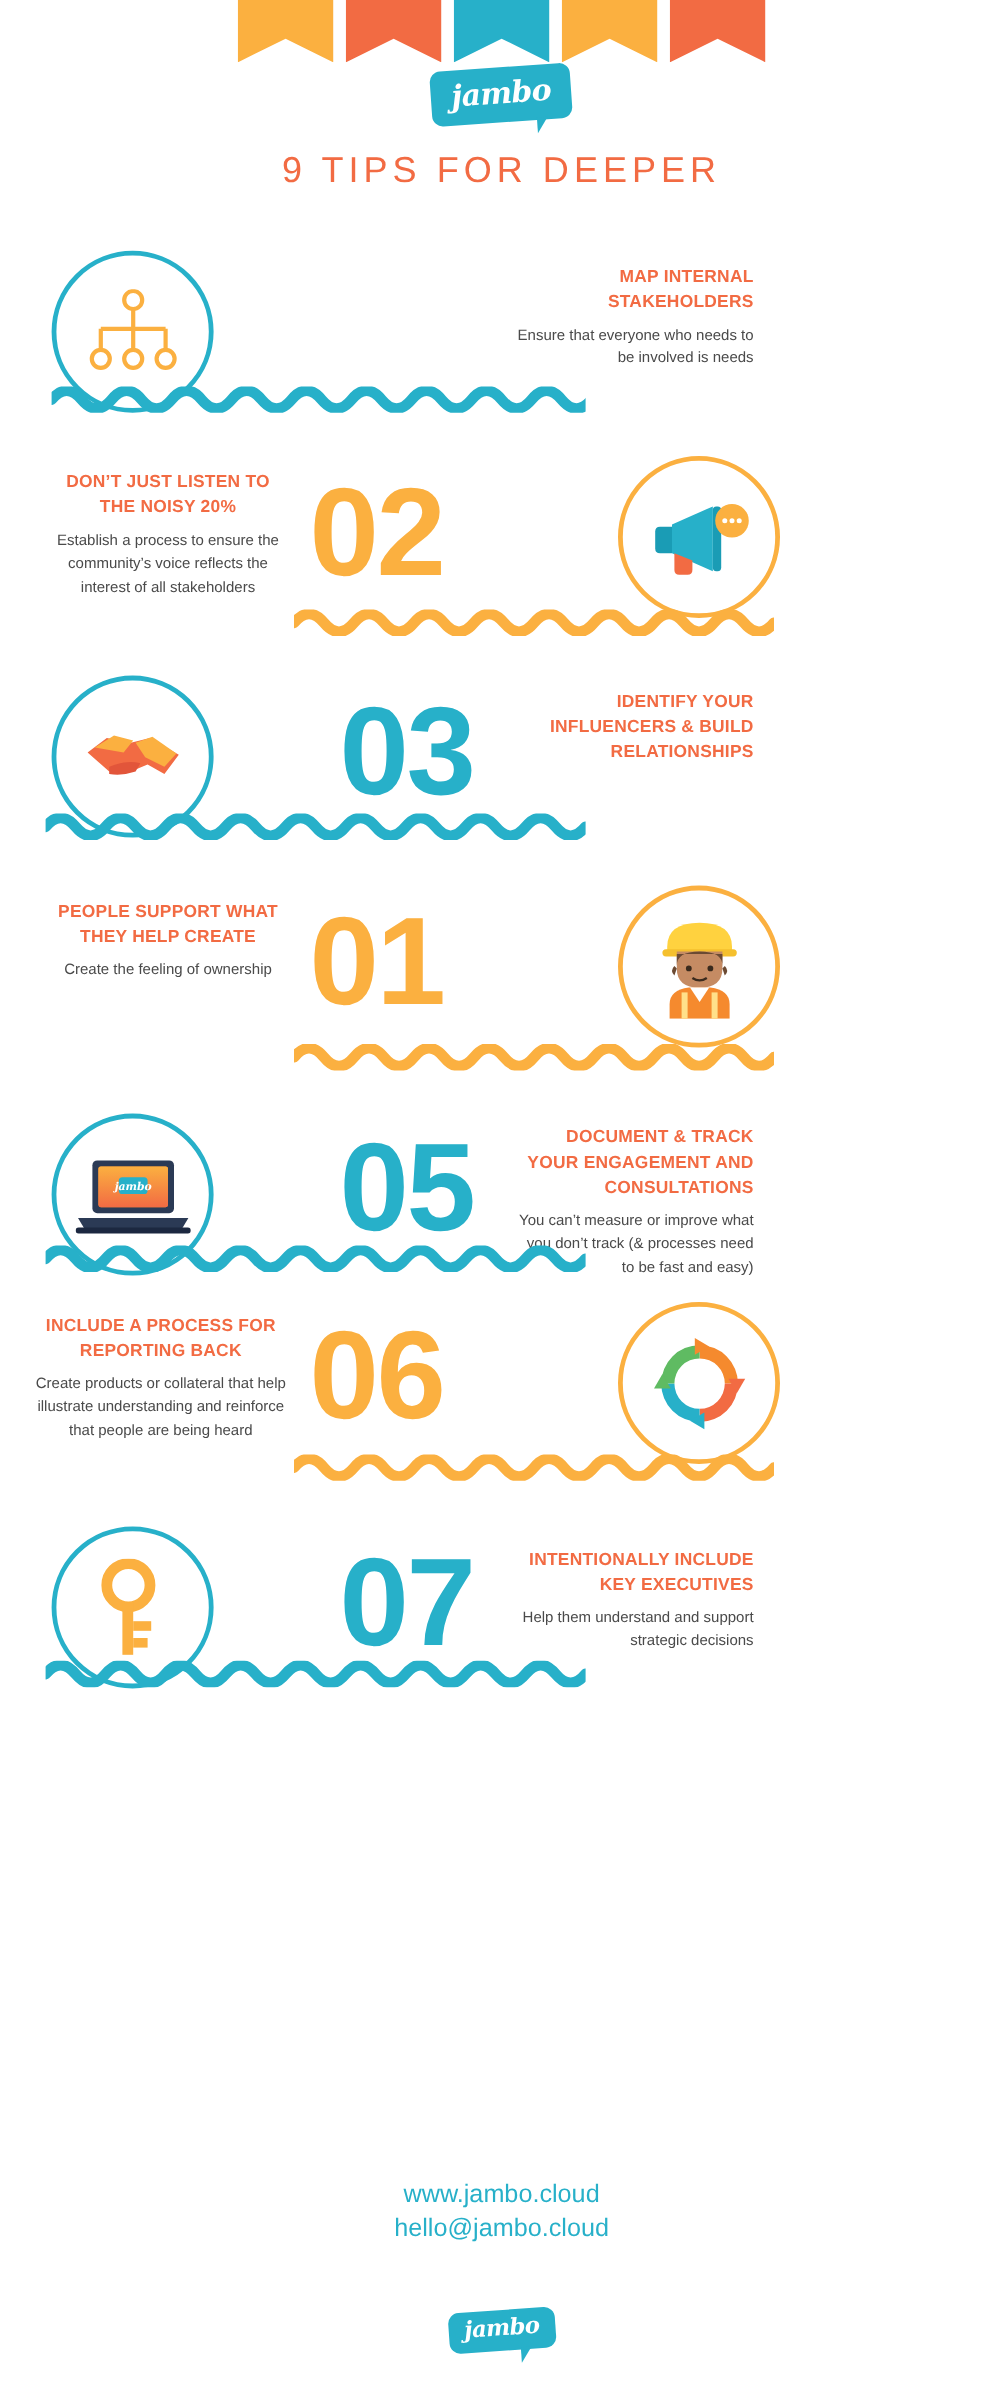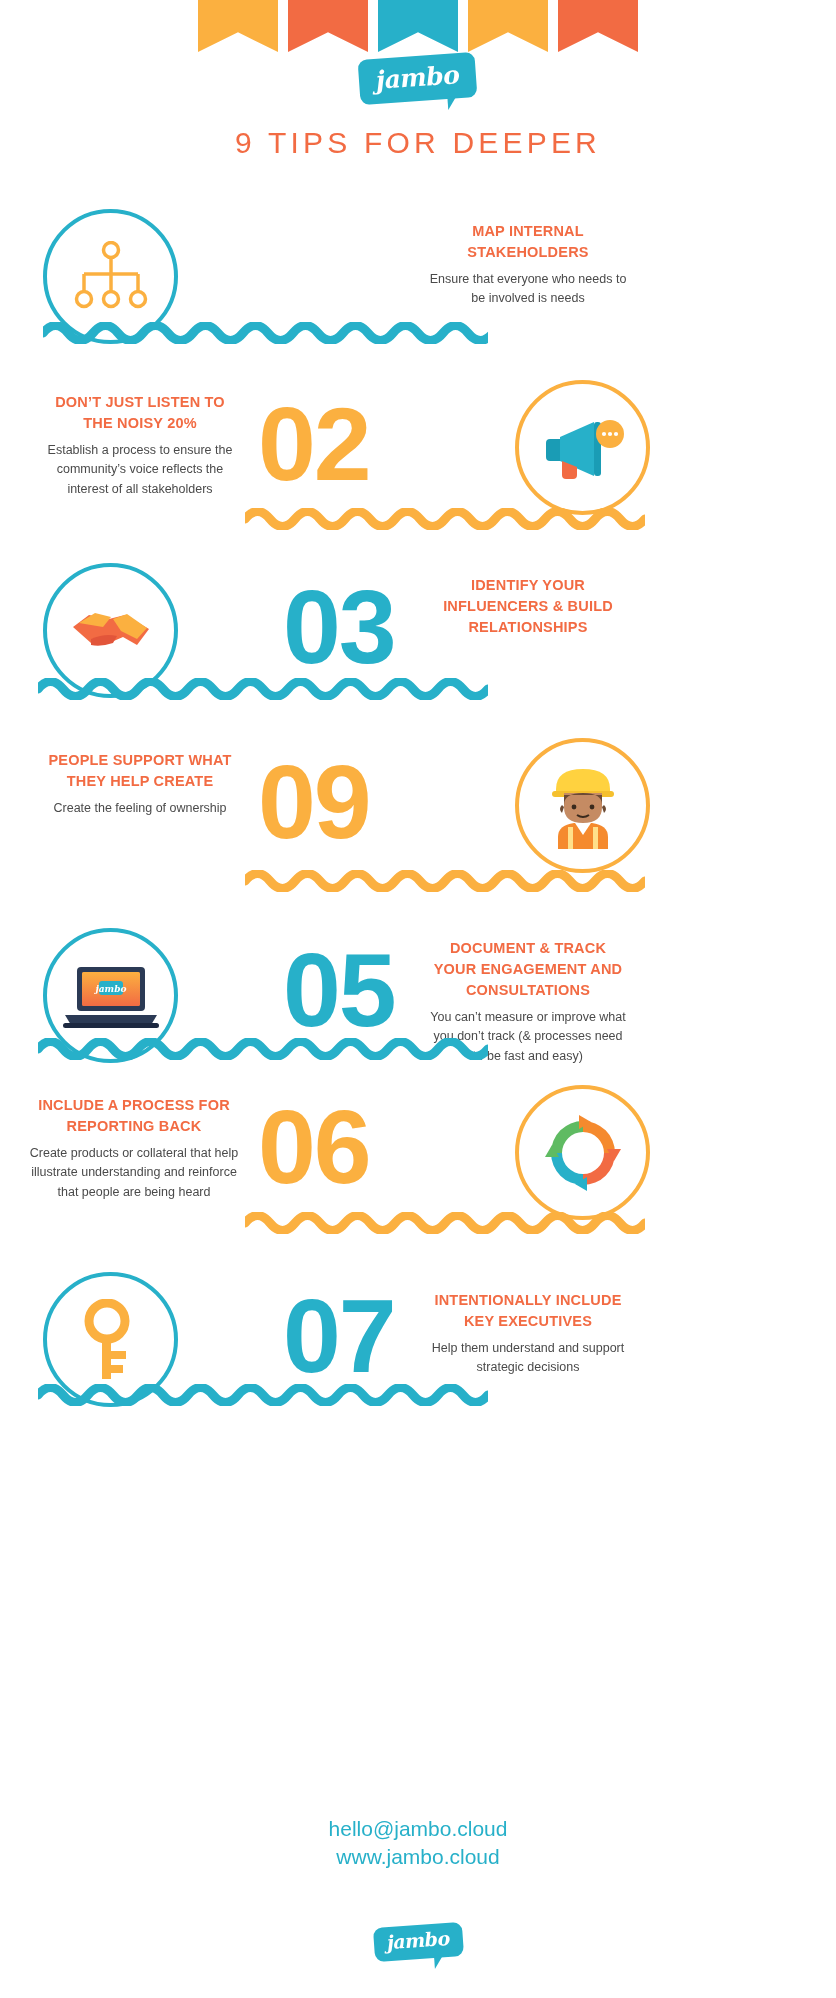--- a/index.html
+++ b/index.html
@@ -60,21 +60,21 @@
   .big-num.teal { color:#27b0c9; }
   .big-num.amber { color:#fbb040; }
 
   .textblock { position:absolute; top:0; width:240px; }
   .tip-head {
     color:#f26b43; font-size:14.5px; font-weight:bold; line-height:1.45;
     letter-spacing:0.2px; text-transform:uppercase; margin-bottom:7px;
   }
   .tip-body { color:#4a4a4a; font-size:12.5px; line-height:1.55; }
   .align-right { text-align:center; }
-  .align-left { text-align:center; }
+  .align-left { text-align:right; }
 
   
   .wave { position:absolute; height:22px; }
 
   
   .footer-links {
     position:absolute; left:0; width:836px; text-align:center;
     color:#27b0c9; font-size:21px; line-height:1.35; font-weight:400;
   }
 
@@ -184,21 +184,21 @@
         <path d="M60 42 Q64 46 60 50 L58 44 Z" fill="#6b4a33"></path>
         <circle cx="30" cy="44" r="2.4" fill="#3a2a1d"></circle>
         <circle cx="48" cy="44" r="2.4" fill="#3a2a1d"></circle>
         <path d="M33 52 Q39 56 45 52" fill="none" stroke="#3a2a1d" stroke-width="2"></path>
         <path d="M14 86 L14 74 Q14 62 30 60 L48 60 Q64 62 64 74 L64 86 Z" fill="#f58a2e"></path>
         <path d="M31 60 L39 72 L47 60 Z" fill="#ffffff"></path>
         <rect x="24" y="64" width="5" height="22" fill="#ffe08a"></rect>
         <rect x="49" y="64" width="5" height="22" fill="#ffe08a"></rect>
       </svg>
     </div>
-    <div class="big-num amber" style="left:258px;top:12px">09</div>
+    <div class="big-num amber" style="left:258px;top:12px">01</div>
     <div class="textblock align-right" style="left:40px;top:12px;width:200px">
       <div class="tip-head">PEOPLE SUPPORT WHAT THEY HELP CREATE</div>
       <div class="tip-body">Create the feeling of ownership</div>
     </div>
   </div>
 </div>
 <svg class="wave" style="left:245px;top:870px;width:400px">
   <path d="M0 11 Q 12.5 -4 25 11 T 50 11 T 75 11 T 100 11 T 125 11 T 150 11 T 175 11 T 200 11 T 225 11 T 250 11 T 275 11 T 300 11 T 325 11 T 350 11 T 375 11 T 400 11" fill="none" stroke="#fbb040" stroke-width="9" stroke-linecap="round"></path>
 </svg>
 
@@ -272,21 +272,21 @@
       <div class="tip-head">INTENTIONALLY INCLUDE KEY EXECUTIVES</div>
       <div class="tip-body">Help them understand and support strategic decisions</div>
     </div>
   </div>
 </div>
 <svg class="wave" style="left:38px;top:1384px;width:450px">
   <path d="M0 11 Q 12.5 -4 25 11 T 50 11 T 75 11 T 100 11 T 125 11 T 150 11 T 175 11 T 200 11 T 225 11 T 250 11 T 275 11 T 300 11 T 325 11 T 350 11 T 375 11 T 400 11 T 425 11 T 450 11" fill="none" stroke="#27b0c9" stroke-width="9" stroke-linecap="round"></path>
 </svg>
 
 <div class="footer-links" style="top:1815px">
+  <div>www.jambo.cloud</div>
   <div>hello@jambo.cloud</div>
-  <div>www.jambo.cloud</div>
 </div>
 
 <div class="logo-wrap" style="top:1925px">
   <span class="logo-bubble" style="padding:6px 13px 8px 13px">
     <span class="logo-text" style="font-size:19px">jambo</span>
   </span>
 </div>
 
 </body></html>

